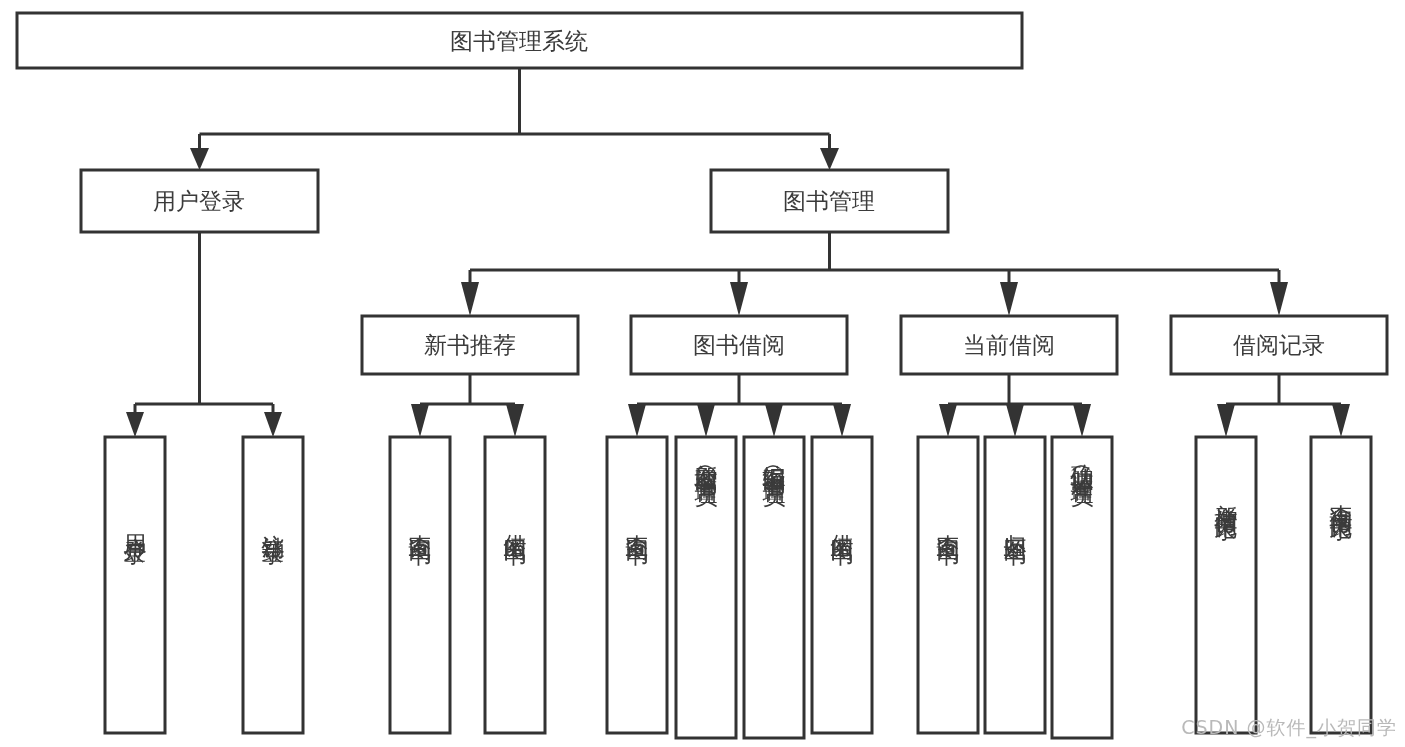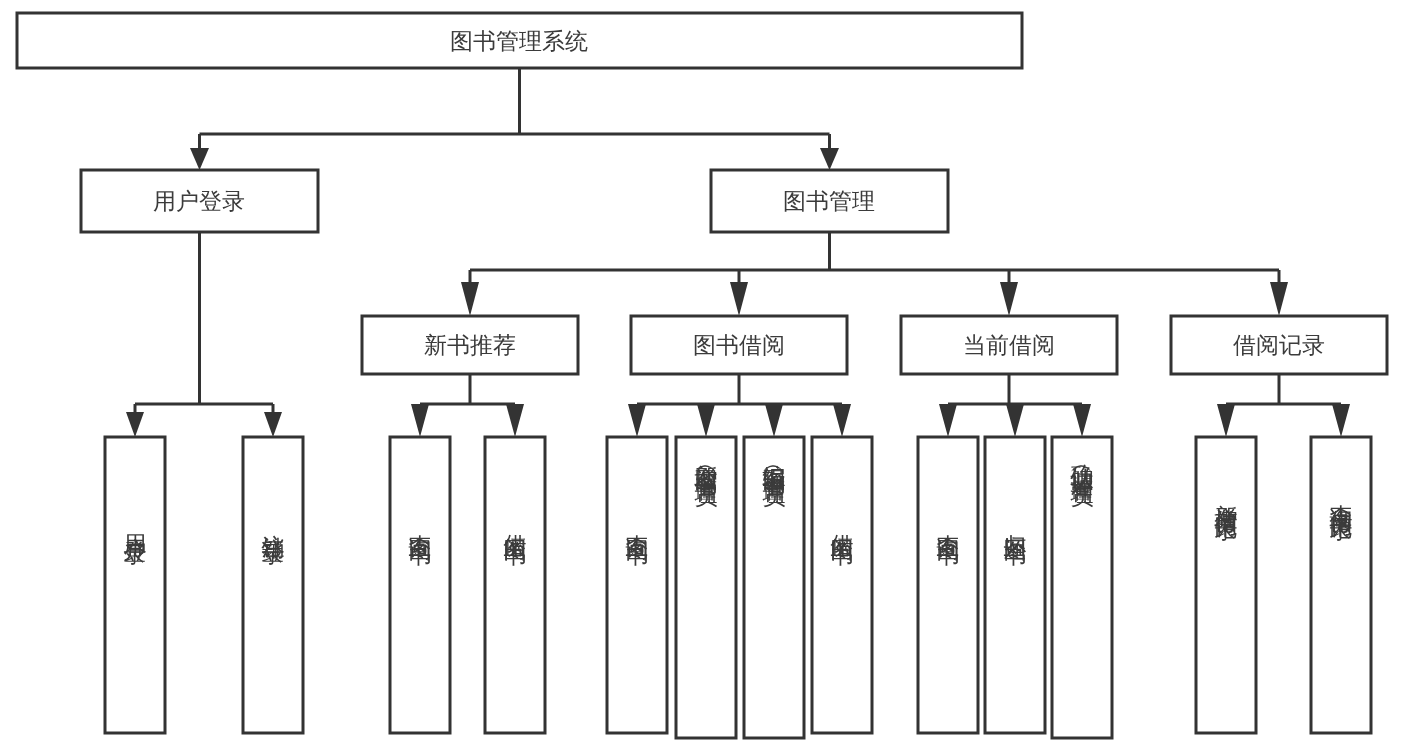--- a/index.html
+++ b/index.html
@@ -207,14 +207,15 @@
   <div class="node-label-v" style="left:774px; top:446px;">编辑图书（管理员）</div>
   <div class="node-label-v" style="left:842px; top:516px;">借阅图书</div>
 
   <div class="node-label-v" style="left:948px; top:516px;">查询图书</div>
   <div class="node-label-v" style="left:1015px; top:516px;">归还图书</div>
   <div class="node-label-v" style="left:1082px; top:446px;">确认归还（管理员）</div>
 
   <div class="node-label-v" style="left:1226px; top:486px;">新增借阅记录</div>
   <div class="node-label-v" style="left:1341px; top:486px;">查询借阅记录</div>
 
+  <div class="watermark">CSDN @软件_小贺同学</div>
 
 </div>
 
 </body></html>

